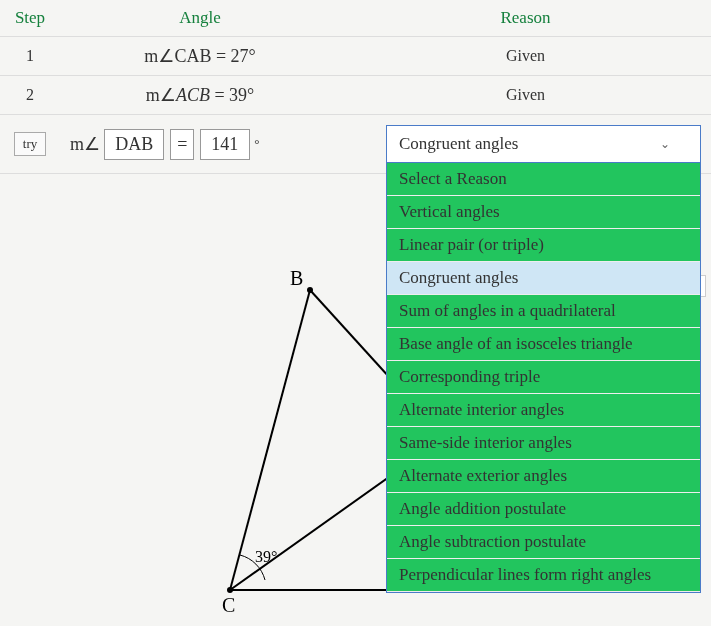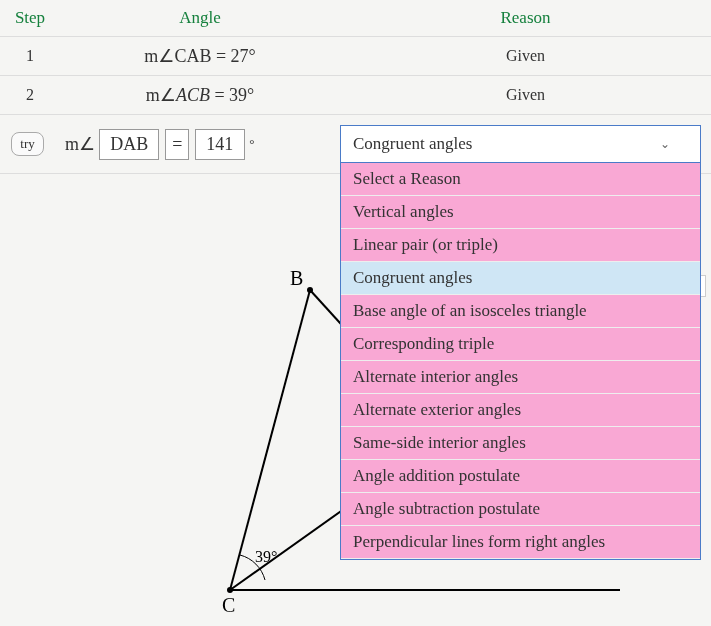--- a/index.html
+++ b/index.html
@@ -31,21 +31,21 @@
   .step-col { width: 60px; }
   .angle-col { width: 280px; }
   .reason-col { width: auto; }
   .angle-expr {
     font-size: 18px;
     font-family: Georgia, serif;
   }
   .try-btn {
     display: inline-block;
     border: 1px solid #aaa;
-    border-radius: 8px;
+    border-radius: 0;
     padding: 3px 8px;
     font-size: 13px;
     background: #fafafa;
     cursor: pointer;
   }
   .input-box {
     display: inline-block;
     border: 1px solid #999;
     background: #fff;
     padding: 4px 10px;
@@ -56,21 +56,21 @@
   .eq-box {
     display: inline-block;
     border: 1px solid #999;
     background: #fff;
     padding: 4px 6px;
     font-size: 18px;
     margin: 0 2px;
   }
   .dropdown {
     position: relative;
-    width: 361px;
+    width: 315px;
     margin-left: auto;
   }
   .dropdown-selected {
     border: 1.5px solid #4a7bc8;
     background: #fff;
     padding: 8px 30px 8px 12px;
     font-size: 17px;
     cursor: pointer;
     display: flex;
     justify-content: space-between;
@@ -78,21 +78,21 @@
   }
   .chevron {
     font-size: 12px;
     color: #666;
   }
   .dropdown-list {
     position: absolute;
     top: 100%;
     left: 0;
     right: 0;
-    background: #f9a8d4;
+    background: #22c55e;
     border: 1px solid #4a7bc8;
     border-top: none;
     z-index: 10;
     max-height: 440px;
     overflow: visible;
   }
   .dropdown-item {
     padding: 6px 12px;
     font-size: 17px;
     cursor: pointer;
@@ -178,25 +178,26 @@
     <div class="dropdown">
       <div class="dropdown-selected">
         <span>Congruent angles</span>
         <span class="chevron">⌄</span>
       </div>
       <div class="dropdown-list" id="dd-list">
           <div class="dropdown-item">Select a Reason</div>
           <div class="dropdown-item">Vertical angles</div>
           <div class="dropdown-item">Linear pair (or triple)</div>
           <div class="dropdown-item highlight">Congruent angles</div>
+          <div class="dropdown-item">Sum of angles in a quadrilateral</div>
           <div class="dropdown-item">Base angle of an isosceles triangle</div>
           <div class="dropdown-item">Corresponding triple</div>
           <div class="dropdown-item">Alternate interior angles</div>
+          <div class="dropdown-item">Same-side interior angles</div>
           <div class="dropdown-item">Alternate exterior angles</div>
-          <div class="dropdown-item">Same-side interior angles</div>
           <div class="dropdown-item">Angle addition postulate</div>
           <div class="dropdown-item">Angle subtraction postulate</div>
           <div class="dropdown-item">Perpendicular lines form right angles</div>
         </div>
     </div>
   </div>
 </div>
 
 <svg class="diagram" viewBox="0 0 500 360">
   <line x1="90" y1="330" x2="480" y2="330" stroke="#000" stroke-width="2"></line>

